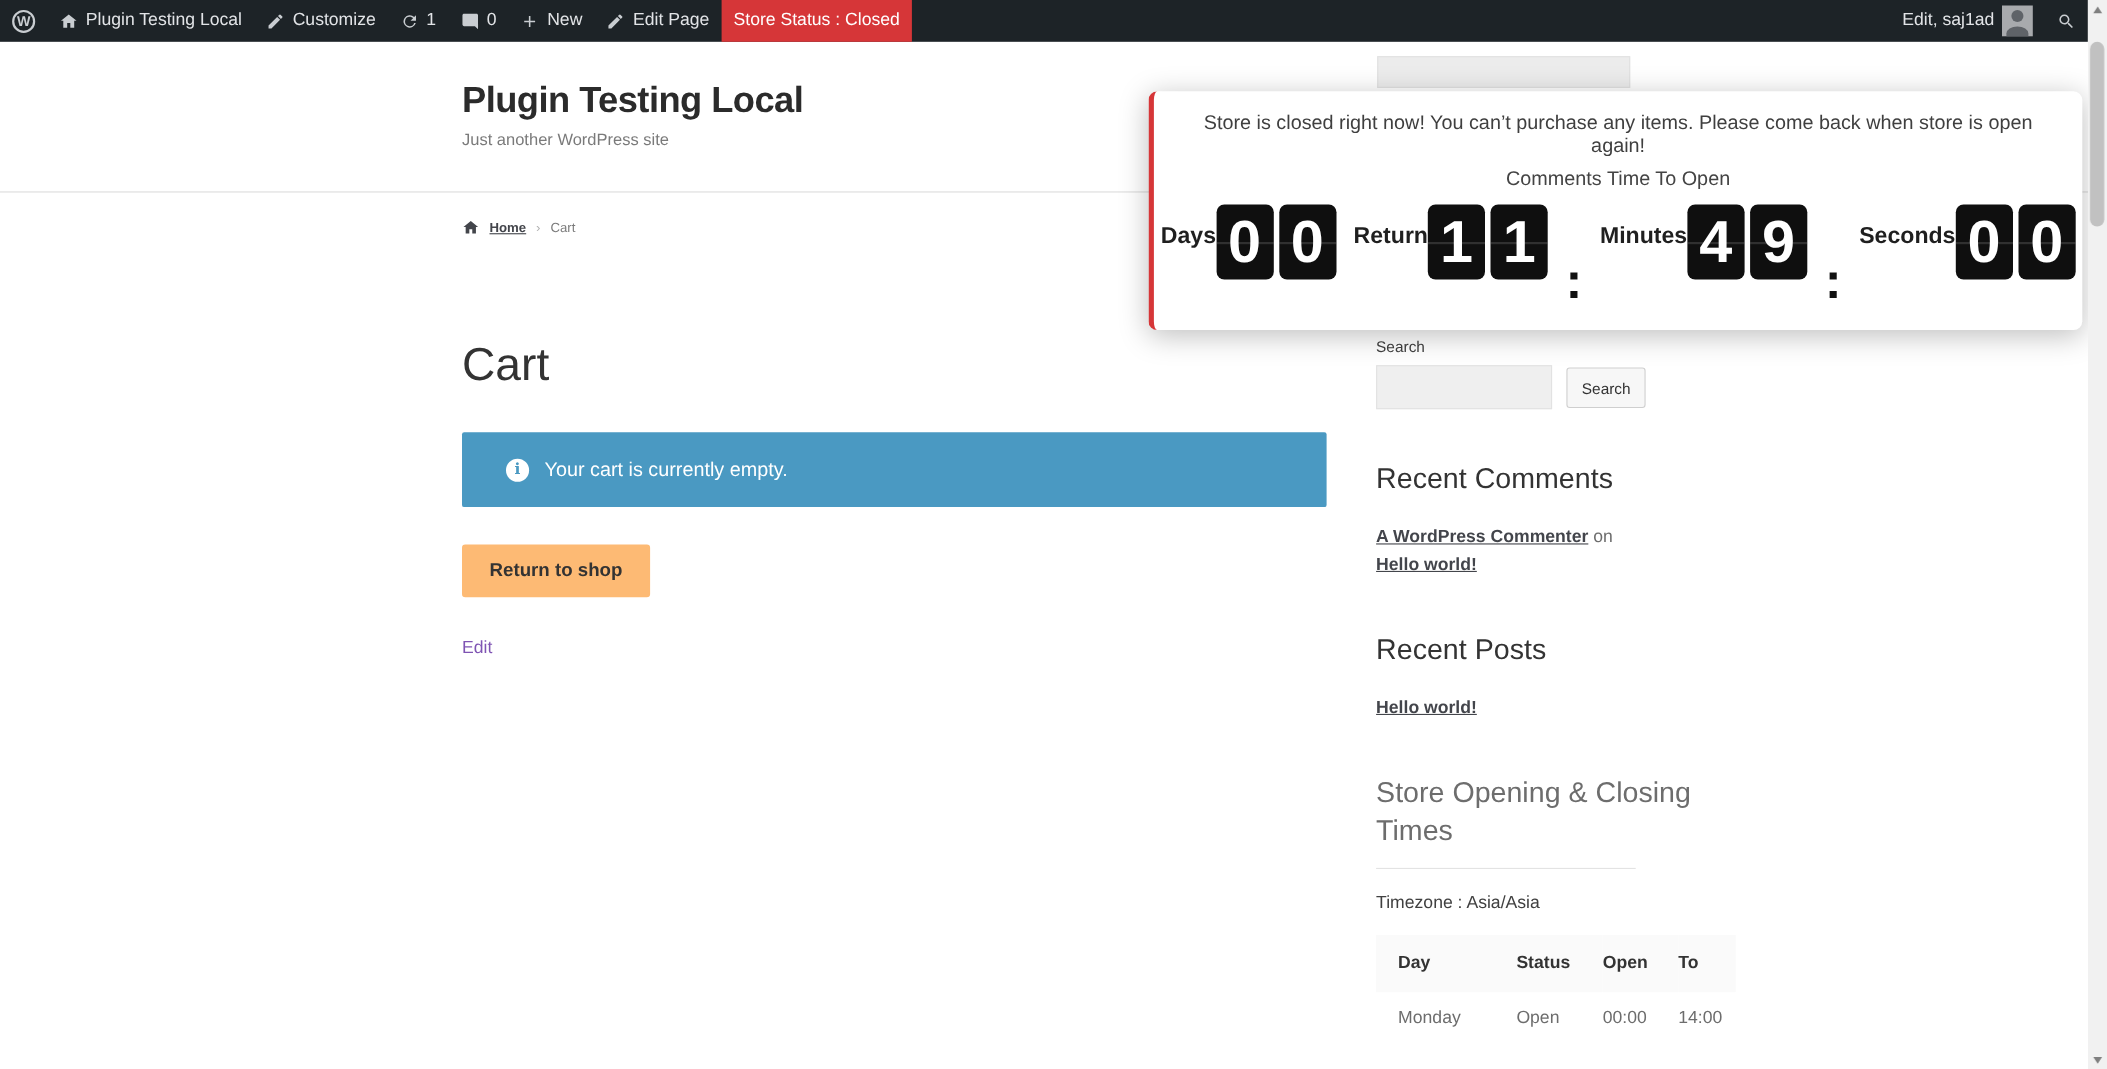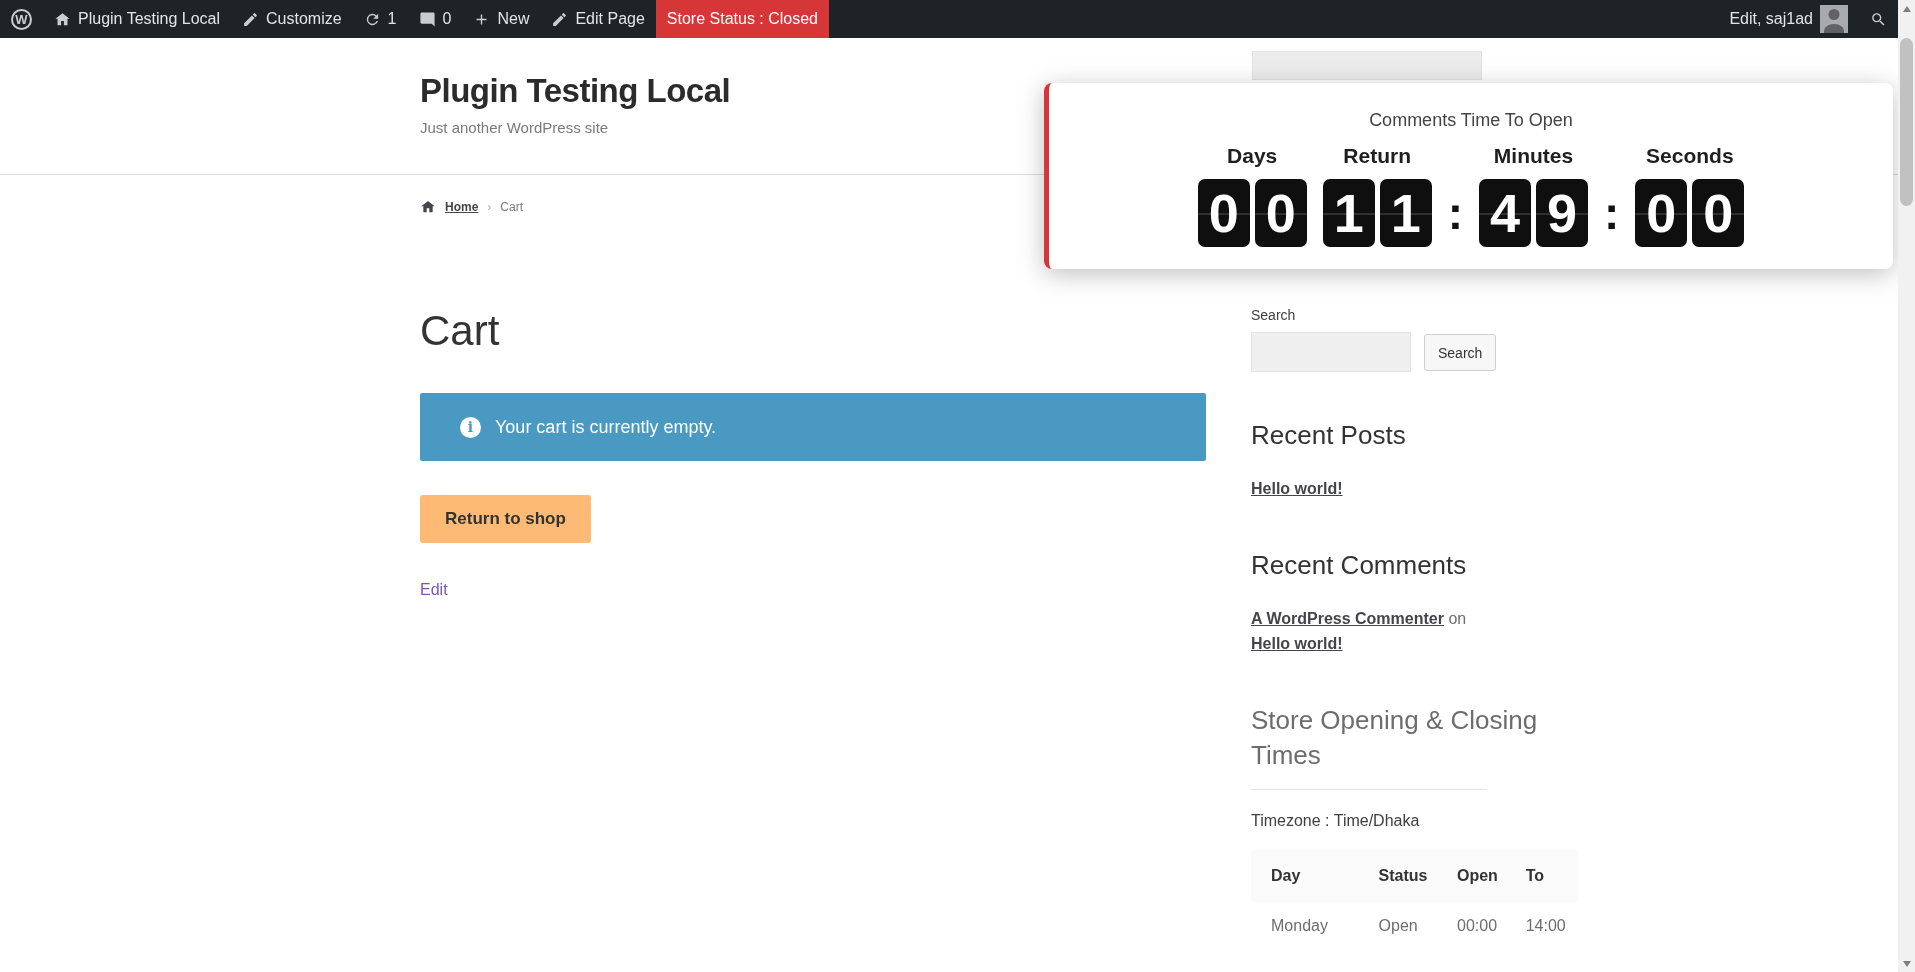--- a/index.html
+++ b/index.html
@@ -102,21 +102,21 @@
   
   .popup {
     position:fixed; top:83px; right:22px; width:849px; background:#fff;
     border-radius:8px; border-left:5px solid var(--accent-red,#d63638);
     box-shadow:0 5px 26px rgba(0,0,0,0.25); padding:18px 20px 22px;
     z-index:100; text-align:center;
   }
   .popup-message { margin:0; font-size:18px; color:#3f3f3f; }
   .popup-subtitle { margin:9px 0 13px; font-size:18px; color:#444; }
   .countdown { display:flex; justify-content:center; align-items:flex-start; gap:16px; }
-  .cd-group { display:flex; flex-direction:column; align-items:center; }
+  .cd-group { display:flex; flex-direction:row; align-items:center; }
   .cd-label { font-size:21px; font-weight:bold; color:#1f1f1f; margin-bottom:11px; }
   .cd-digits { display:flex; gap:5px; }
   .flip {
     position:relative; width:52px; height:68px; background:#0f0f0f; color:#fff;
     border-radius:7px; display:flex; align-items:center; justify-content:center;
     font-size:54px; font-weight:bold; overflow:hidden;
   }
   .flip::after { content:''; position:absolute; left:0; right:0; top:50%; height:2px; background:rgba(255,255,255,0.14); }
   .cd-colon { font-size:46px; font-weight:bold; color:#111; margin-top:46px; line-height:1; }
 
@@ -221,46 +221,46 @@
     </div>
   </main>
 
   <aside>
     <section class="widget">
       <label class="search-label">Search</label>
       <div class="search-row">
         <input class="search-input" style="">
         <button class="search-btn">Search</button>
       </div>
-    </section>
-
-    <section class="widget">
-      <h2 class="widget-title">Recent Posts</h2>
-      <ul>
-        <li>
-          <a>Hello world!</a>
-        </li>
-      </ul>
     </section>
 
     <section class="widget">
       <h2 class="widget-title">Recent Comments</h2>
       <ul>
         <li class="comment-item">
           <a>A WordPress Commenter</a>
           <span>on</span>
           <a>Hello world!</a>
         </li>
       </ul>
     </section>
 
+    <section class="widget">
+      <h2 class="widget-title">Recent Posts</h2>
+      <ul>
+        <li>
+          <a>Hello world!</a>
+        </li>
+      </ul>
+    </section>
+
     <section class="widget store-times">
       <h2 class="widget-title muted">Store Opening &amp; Closing Times</h2>
       <div class="divider"></div>
-      <p class="timezone">Timezone : Time/Dhaka</p>
+      <p class="timezone">Timezone : Asia/Asia</p>
       <table class="times-table">
         <thead>
           <tr>
             <th>Day</th>
             <th>Status</th>
             <th>Open</th>
             <th>To</th>
           </tr>
         </thead>
         <tbody>
@@ -270,20 +270,21 @@
             <td>00:00</td>
             <td>14:00</td>
           </tr>
         </tbody>
       </table>
     </section>
   </aside>
 </div>
 
 <div class="popup">
+  <p class="popup-message">Store is closed right now! You can’t purchase any items. Please come back when store is open again!</p>
   <p class="popup-subtitle">Comments Time To Open</p>
   <div class="countdown">
     <div class="cd-group">
       <div class="cd-label">Days</div>
       <div class="cd-digits">
         <span class="flip">0</span>
         <span class="flip">0</span>
       </div>
     </div>
     <div class="cd-group">

